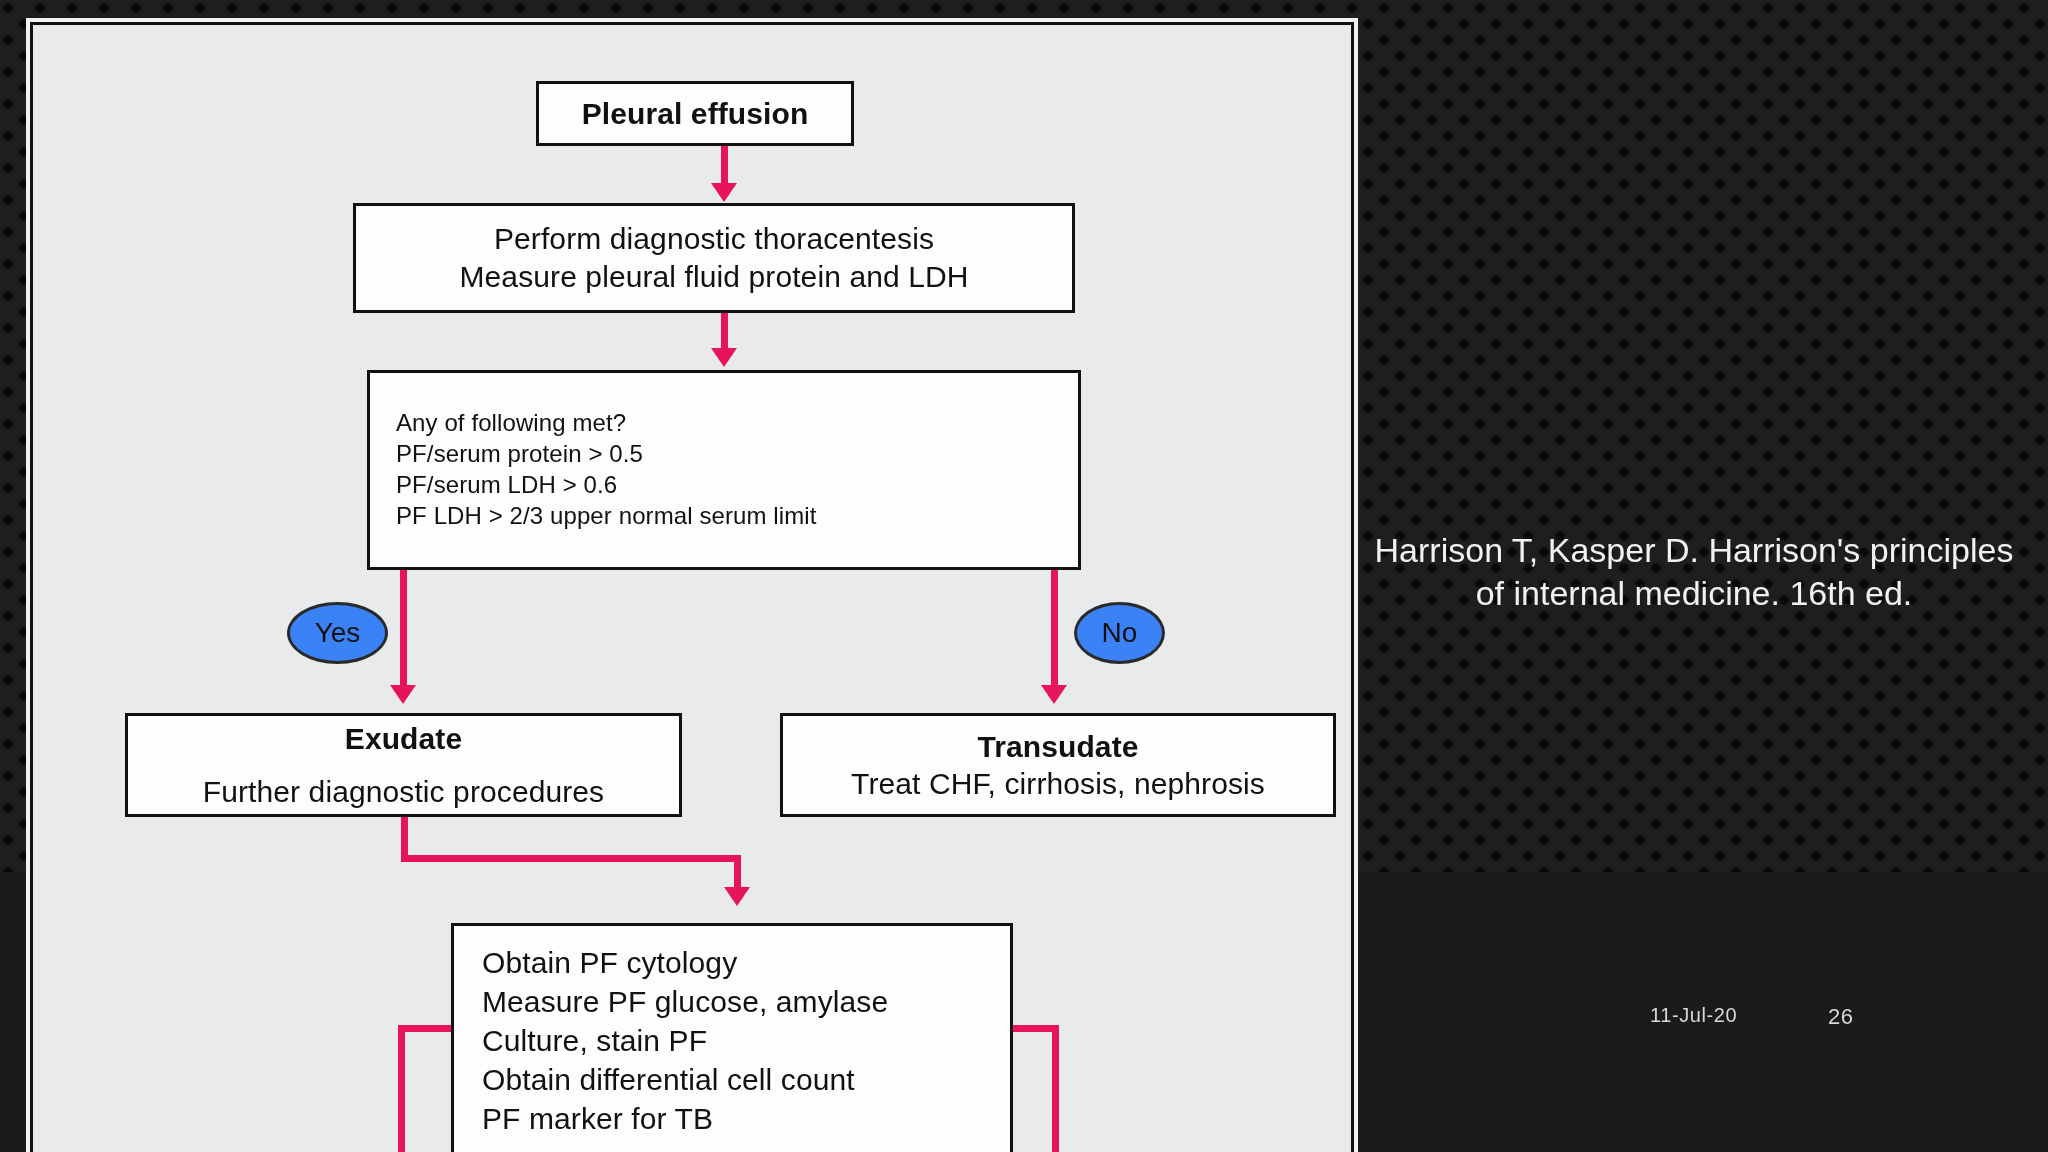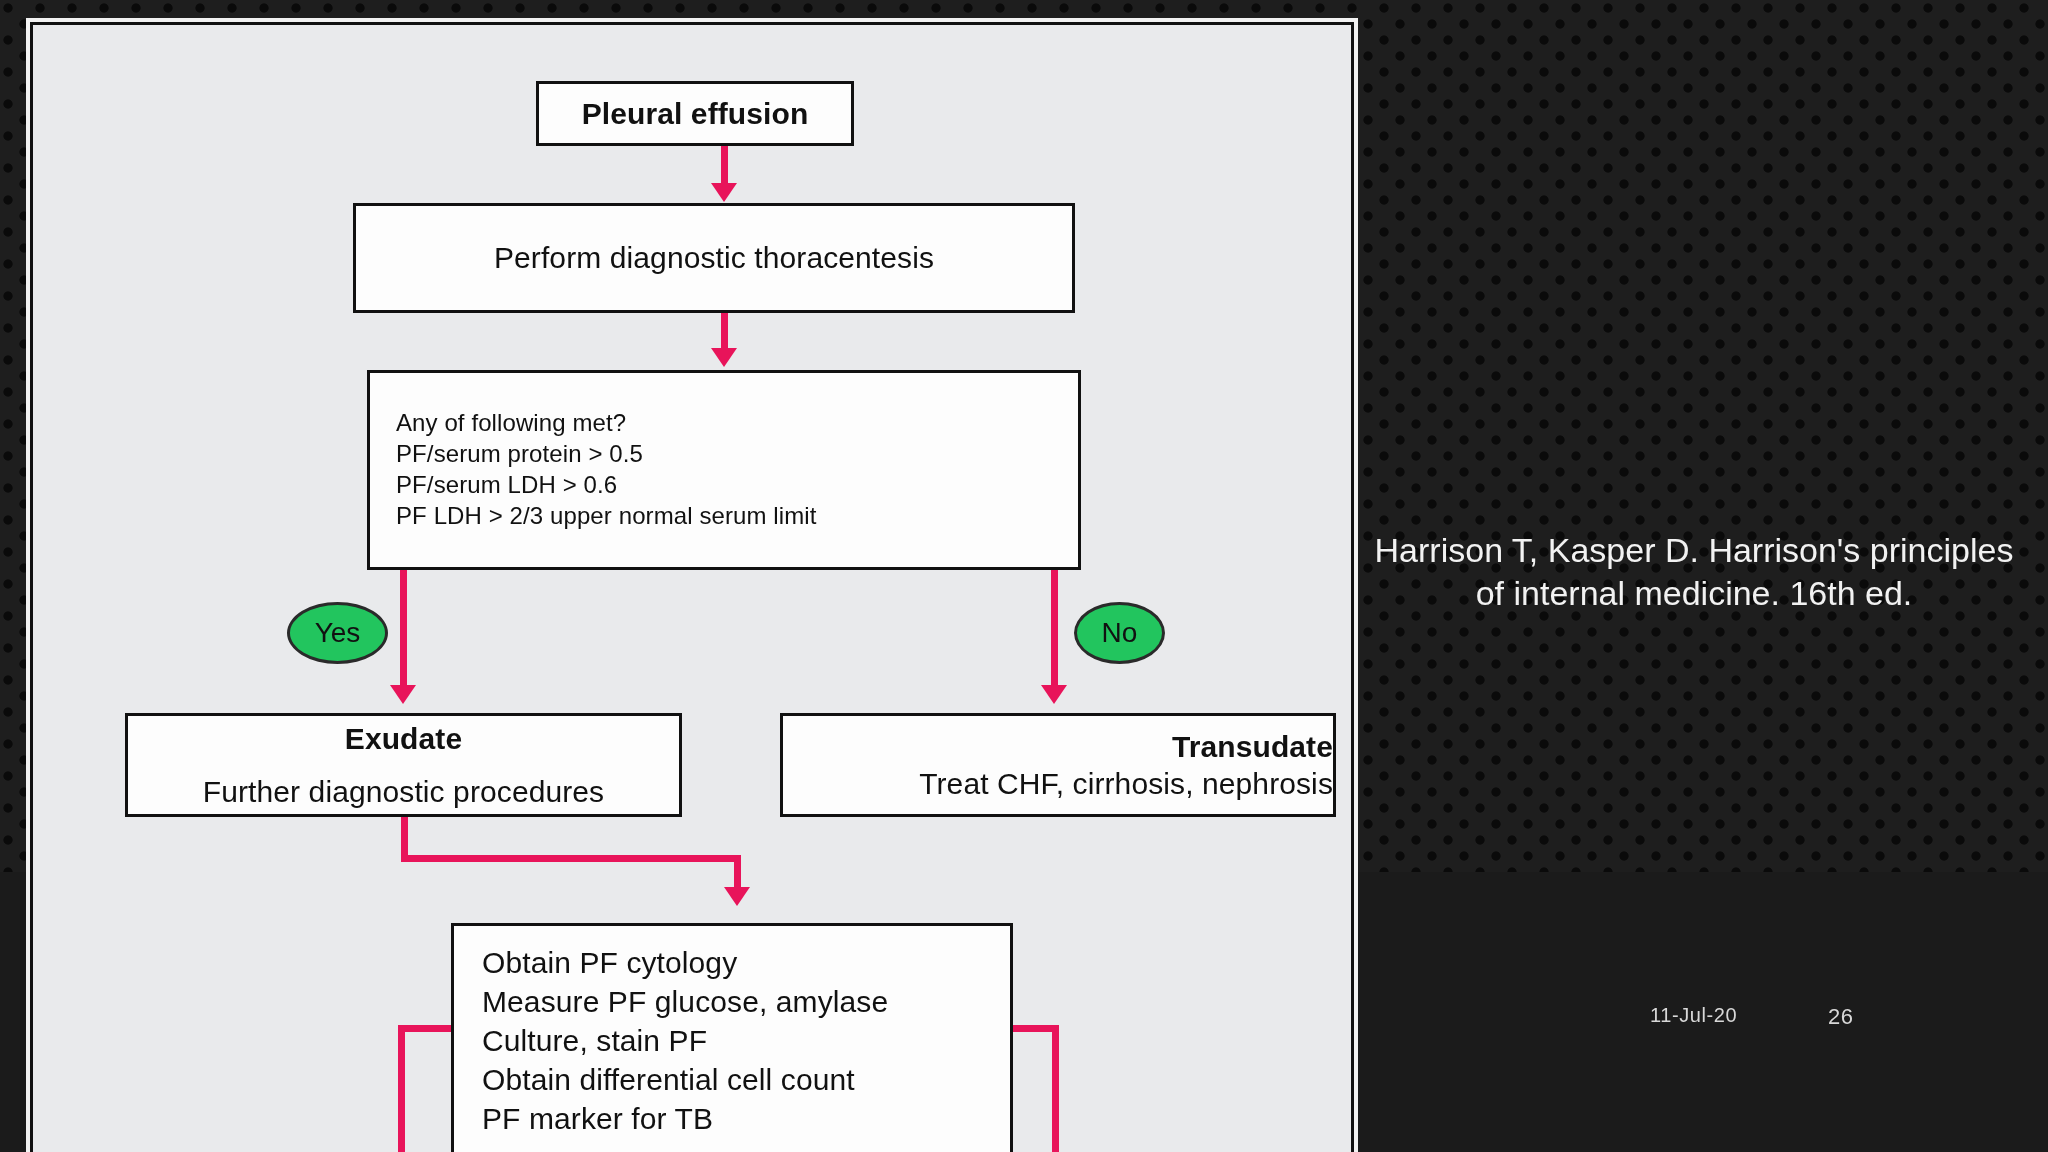--- a/index.html
+++ b/index.html
@@ -52,30 +52,30 @@
   #node-criteria{
     left:334px;top:345px;width:714px;height:200px;
     font-size:24px;line-height:1.29;padding-left:26px;
   }
   #node-exudate{
     left:92px;top:688px;width:557px;height:104px;
     font-size:30px;text-align:center;line-height:1.25;gap:16px;
   }
   #node-transudate{
     left:747px;top:688px;width:556px;height:104px;
-    font-size:30px;text-align:right;line-height:1.25;
+    font-size:30px;text-align:center;line-height:1.25;
   }
   #node-measure-pf{
     left:418px;top:898px;width:562px;height:235px;
     font-size:30px;line-height:1.3;padding-left:28px;
   }
 
   
   .pill{
-    position:absolute;background:#22c55e;border:3px solid #2a2a2a;
+    position:absolute;background:#3b82f6;border:3px solid #2a2a2a;
     border-radius:50%;
     display:flex;align-items:center;justify-content:center;
     color:#111;font-size:28px;box-sizing:border-box;
   }
   #pill-yes{left:254px;top:577px;width:101px;height:62px;}
   #pill-no{left:1041px;top:577px;width:91px;height:62px;}
 
   
   .conn{position:absolute;background:#e8145a;}
   .vline{width:7px;}
@@ -112,20 +112,21 @@
 
       <div class="node" id="node-pleural-effusion">
         <div class="line">Pleural effusion</div>
       </div>
 
       <div class="conn vline" style="left:688px;top:121px;height:40px;"></div>
       <div class="arrowhead" style="left:678px;top:158px;"></div>
 
       <div class="node" id="node-thoracentesis">
         <div class="line">Perform diagnostic thoracentesis</div>
+        <div class="line">Measure pleural fluid protein and LDH</div>
       </div>
 
       <div class="conn vline" style="left:688px;top:288px;height:38px;"></div>
       <div class="arrowhead" style="left:678px;top:323px;"></div>
 
       <div class="node left" id="node-criteria">
         <div class="line">Any of following met?</div>
         <div class="line">PF/serum protein &gt; 0.5</div>
         <div class="line">PF/serum LDH &gt; 0.6</div>
         <div class="line">PF LDH &gt; 2/3 upper normal serum limit</div>

